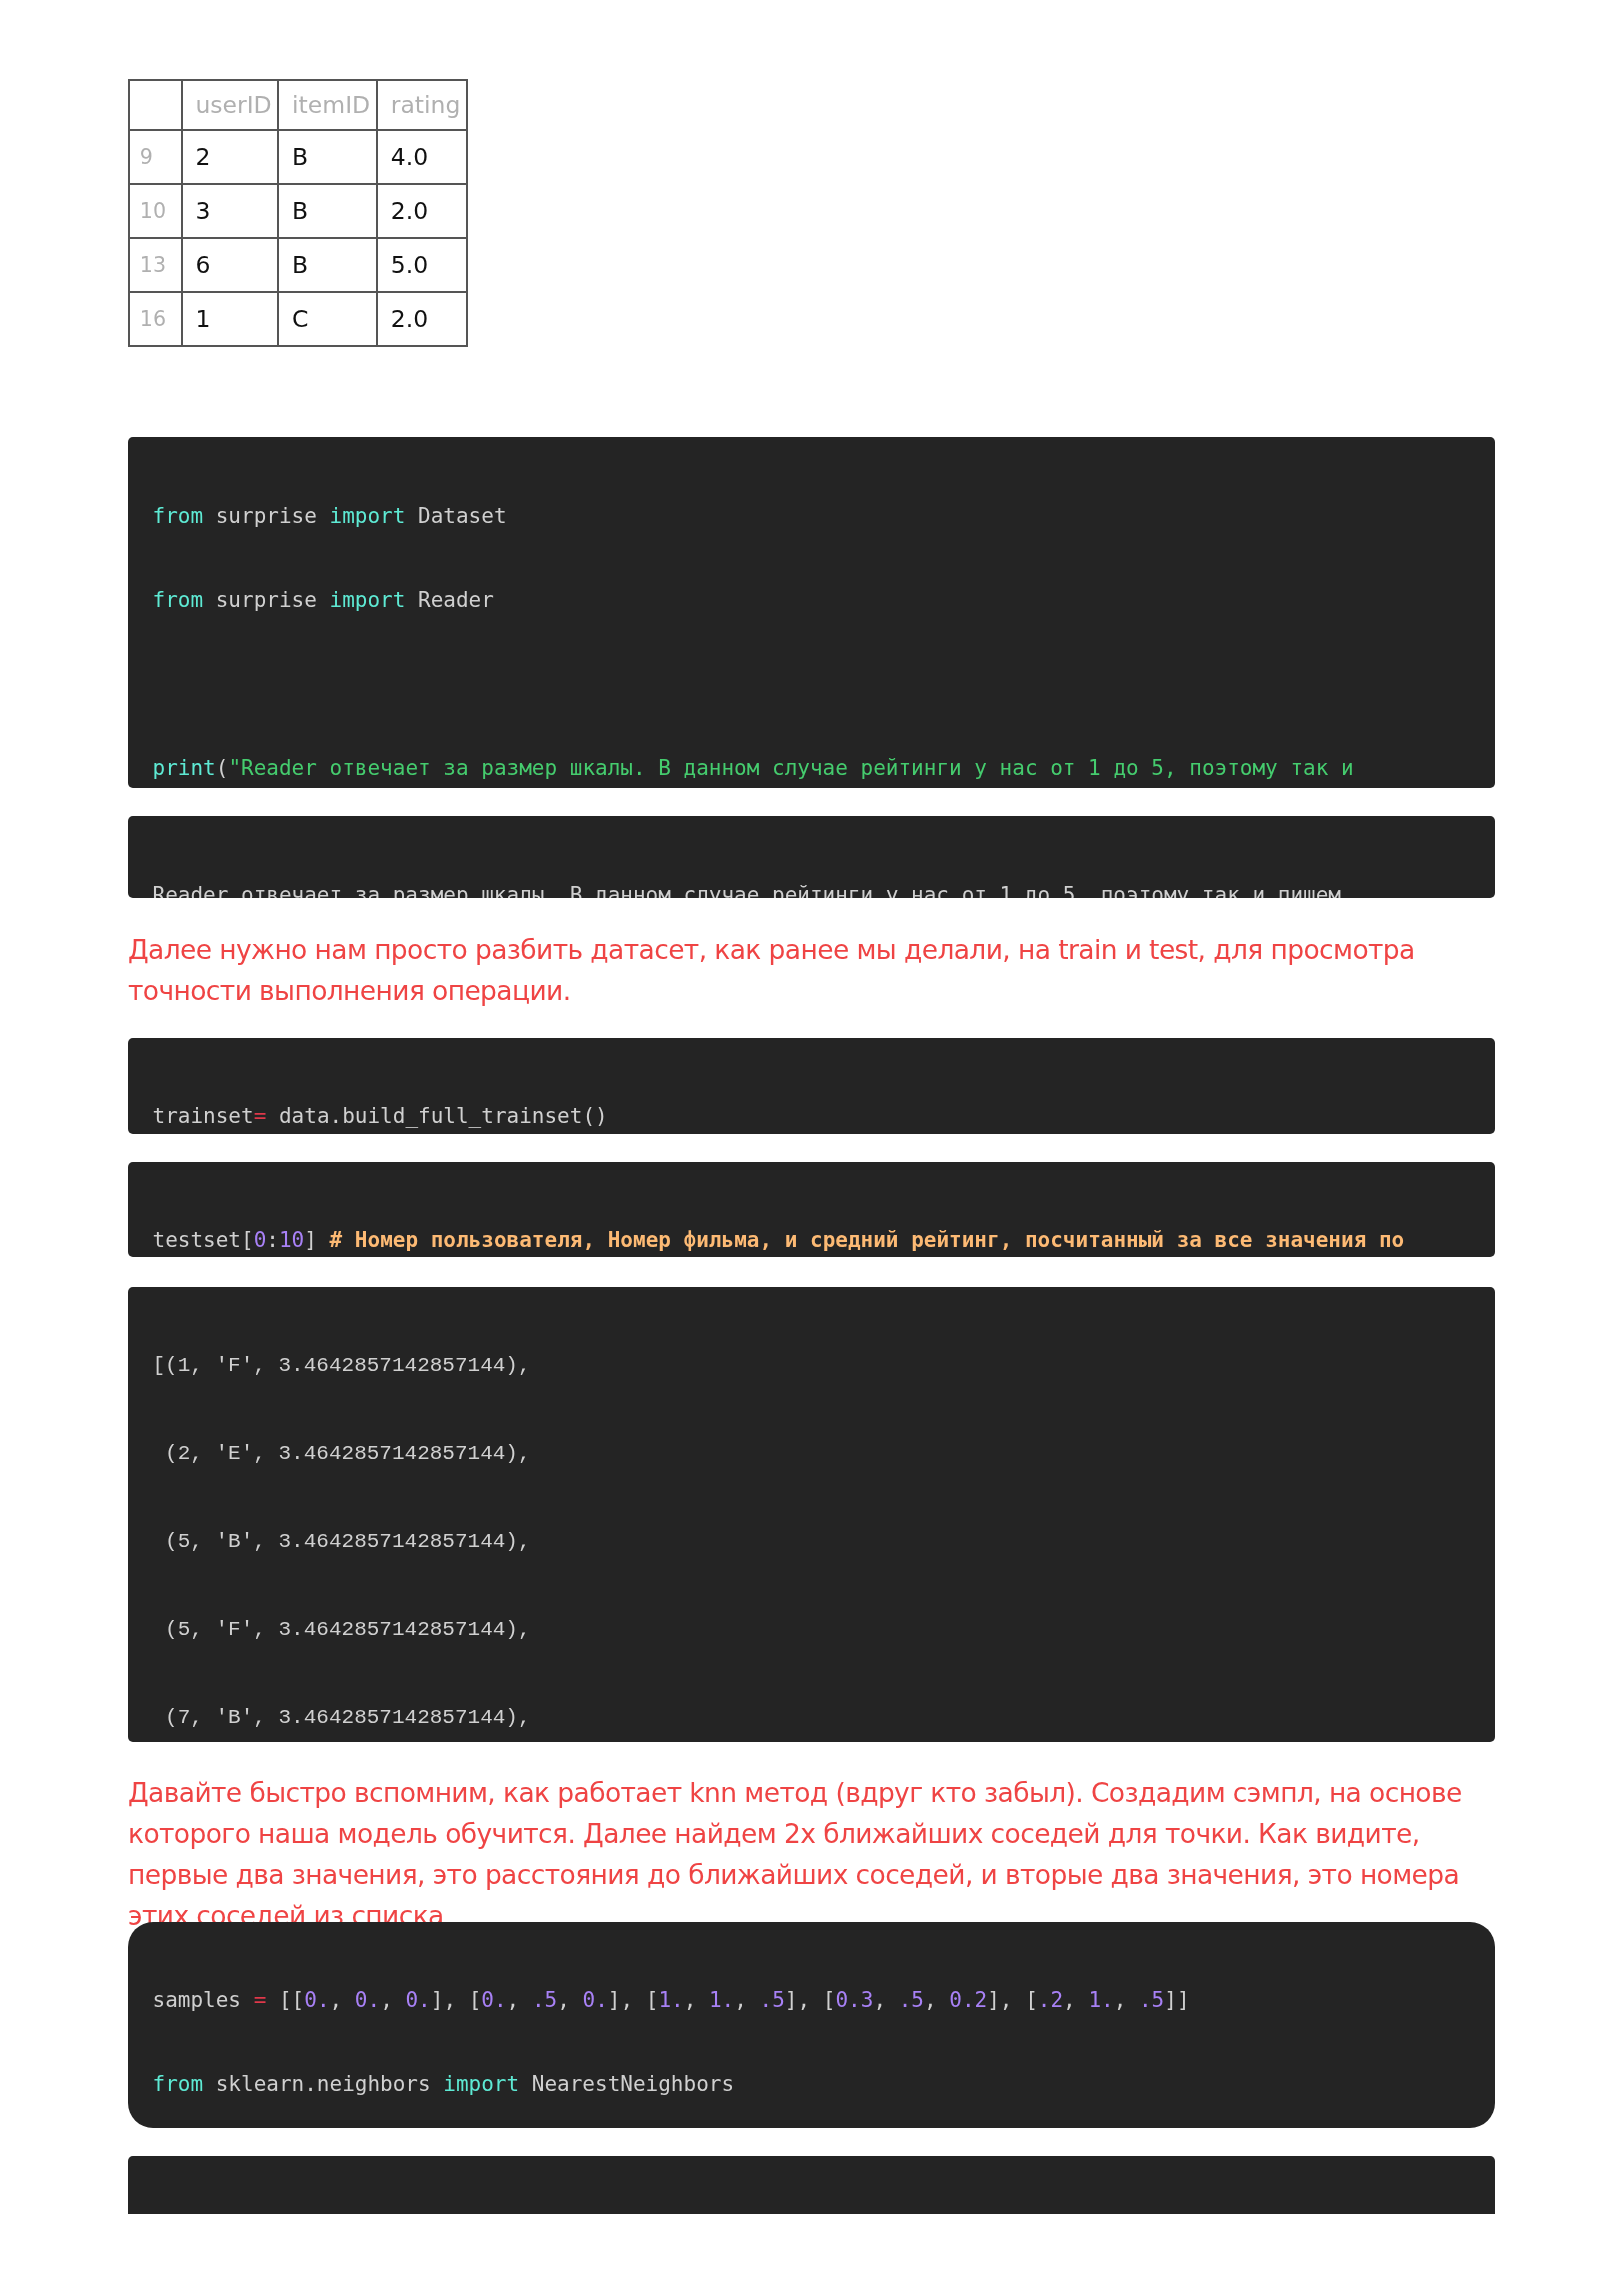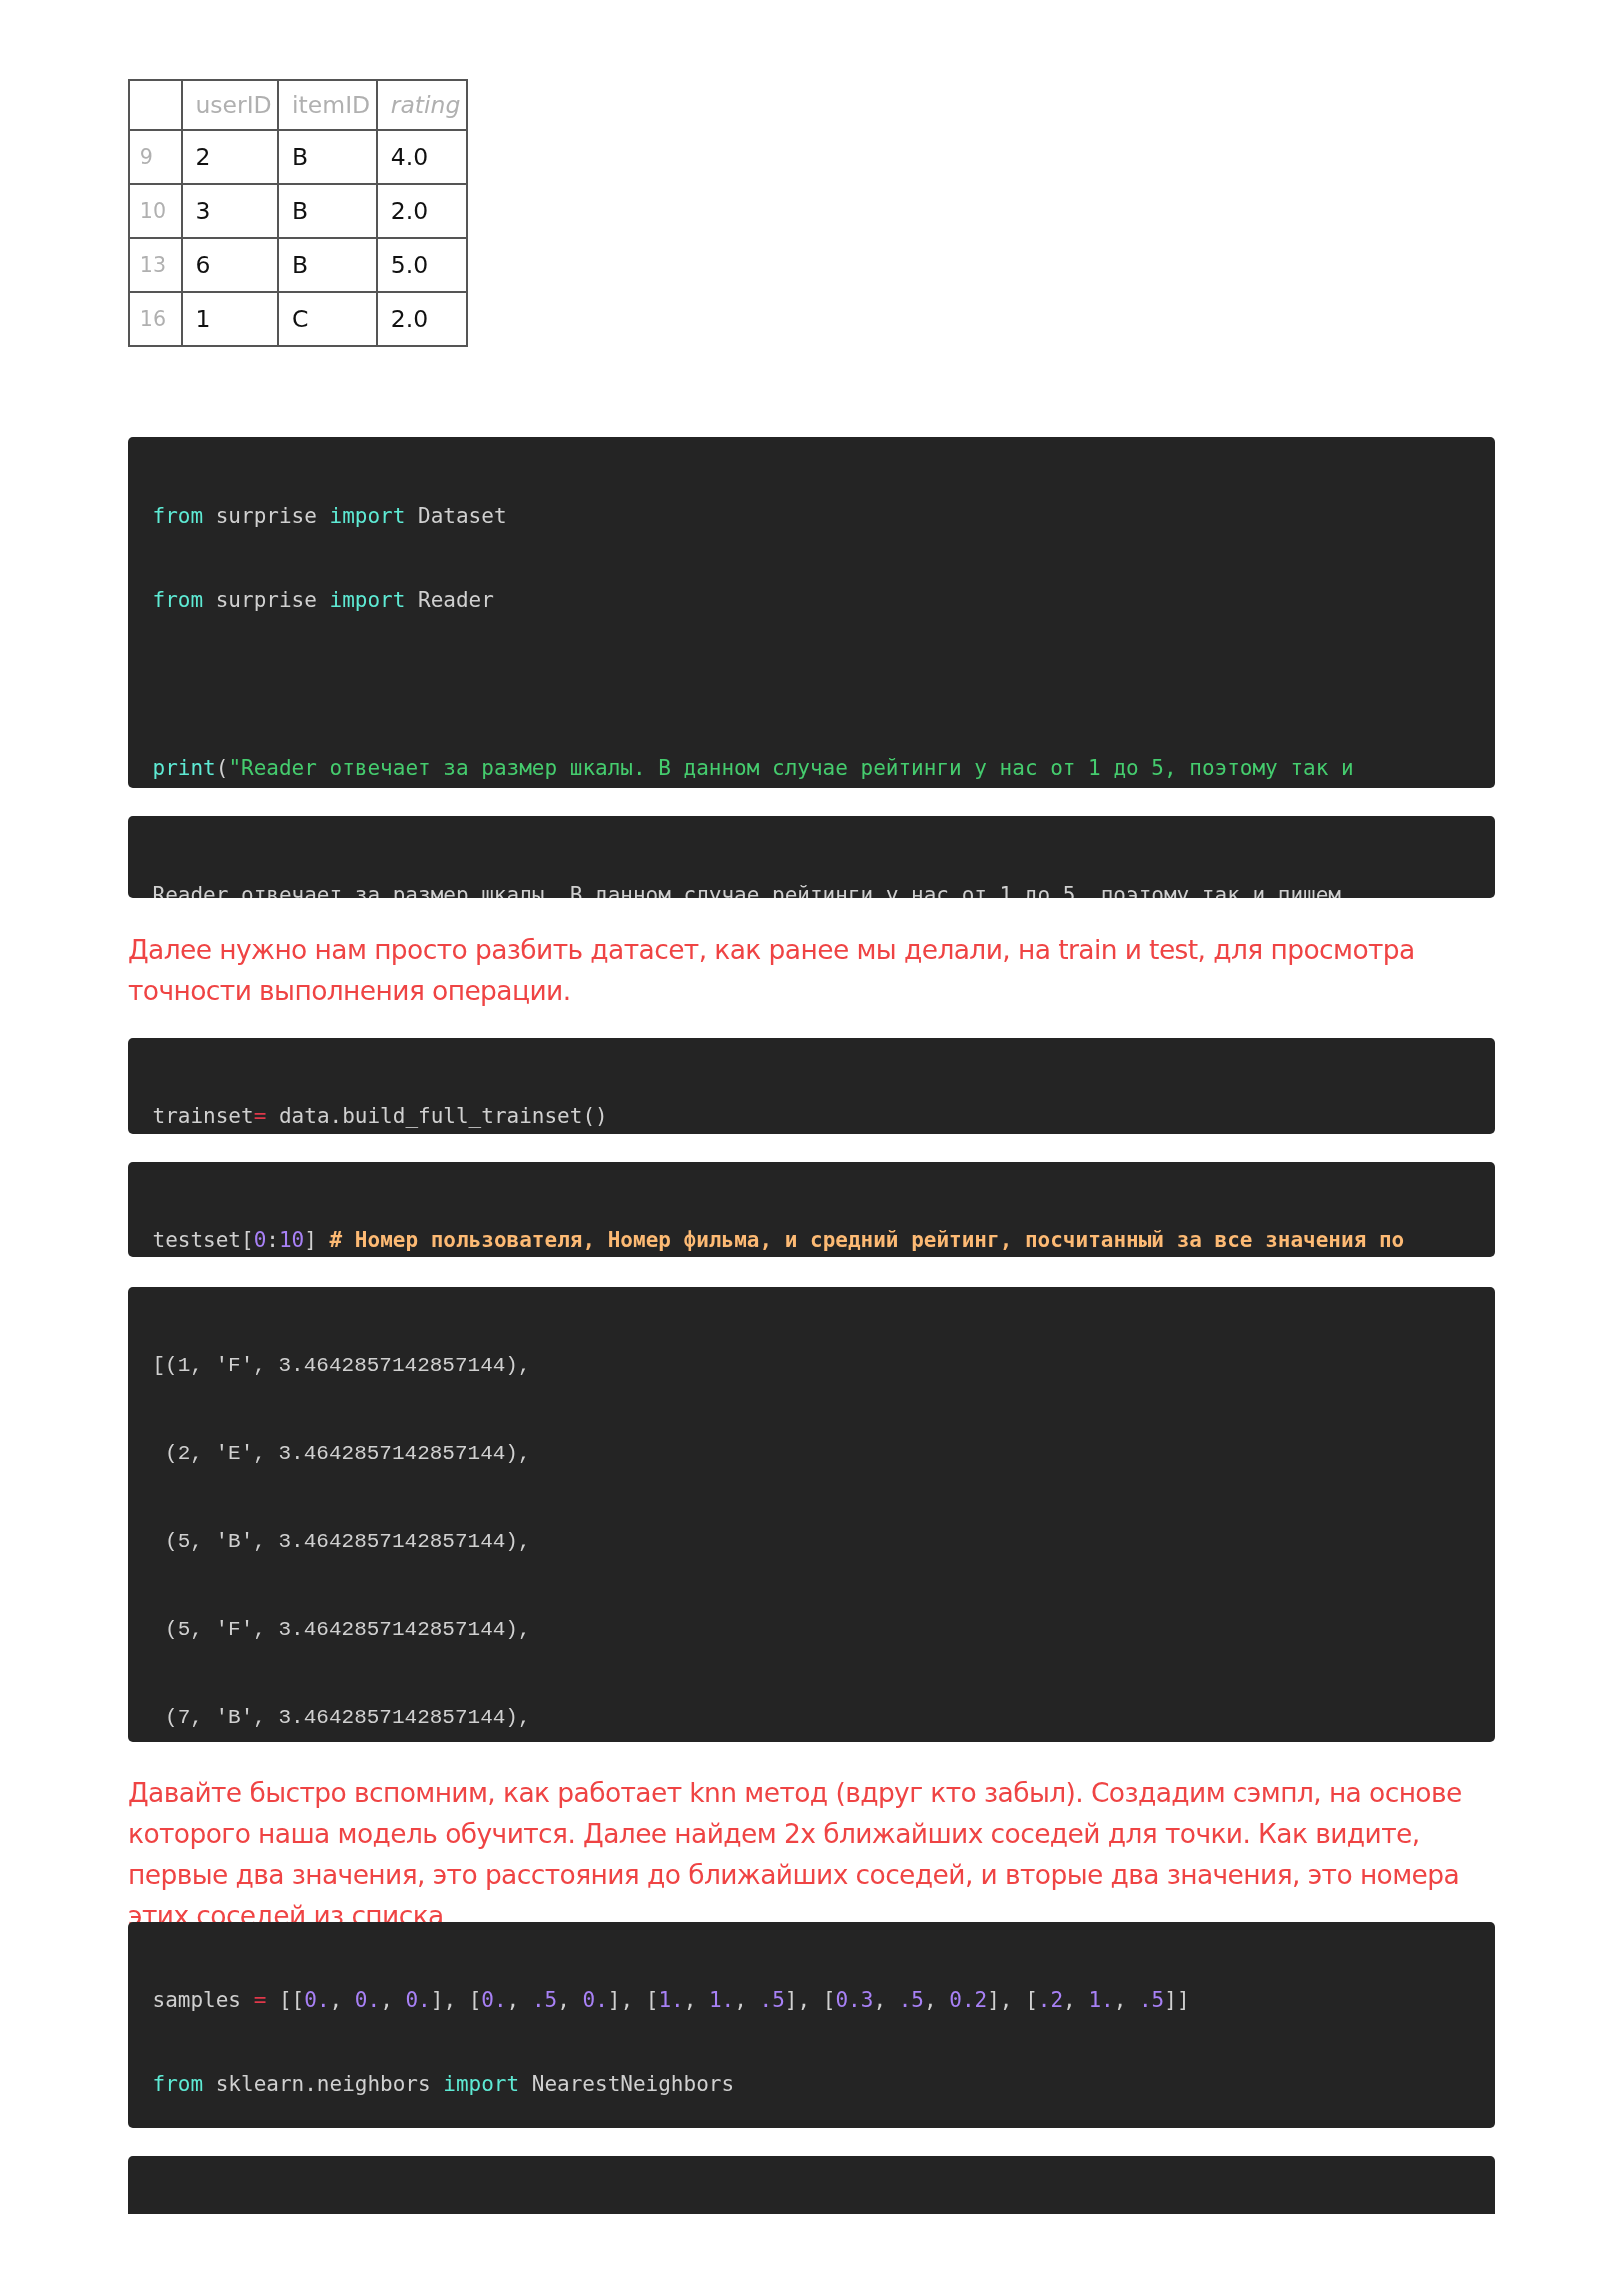--- a/index.html
+++ b/index.html
@@ -4,21 +4,21 @@
   <style>
     html, body { margin: 0; padding: 0; background: #ffffff; }
     body { width: 1623px; height: 2293px; position: relative; overflow: hidden; }
 
     
     table.df { position: absolute; left: 128px; top: 79px; border-collapse: collapse;
       font-family: "DejaVu Sans", sans-serif; font-size: 23.5px; color: #111; }
     table.df td, table.df th { border: 2px solid #555; height: 52px; padding: 0 0 0 12.7px; text-align: left; font-weight: normal; }
     table.df th { color: #b0b0b0; height: 48px; }
     table.df td.idx { color: #b0b0b0; font-size: 20.6px; padding-left: 9.8px; }
-    .c0 { width: 38px; } .c1 { width: 82px; border-radius: 11px; } .c2 { width: 84px; } .c3 { width: 75px; font-style: italic; }
+    .c0 { width: 38px; } .c1 { width: 82px; border-radius: 11px; } .c2 { width: 84px; } .c3 { width: 75px; }
 
     
     .block { position: absolute; left: 128px; width: 1367px; background: #242424; border-radius: 4.9px;
       box-sizing: border-box; padding: 0 24.5px; font-family: "DejaVu Sans Mono", monospace;
       font-size: 21px; color: #d0d0d0; white-space: pre; overflow: hidden; }
     .block .ln { display: block; height: 36px; line-height: 36px; }
     .block.out .ln { height: 42px; line-height: 42px; }
     .kw { color: #5eead4; }
     .str { color: #45cc6e; }
     .num { color: #a881f6; }
@@ -105,21 +105,21 @@
   <span class="ln"> (7, 'B', 3.4642857142857144),</span>
   
   
   
   
   
 </div>
 
 <div class="para" style="top:1772px;">Давайте быстро вспомним, как работает knn метод (вдруг кто забыл). Создадим сэмпл, на основе которого наша модель обучится. Далее найдем 2х ближайших соседей для точки. Как видите, первые два значения, это расстояния до ближайших соседей, и вторые два значения, это номера этих соседей из списка</div>
 
-<div class="block" style="top:1922px; height:206px; padding-top:11.8px;">
+<div class="block" style="top:1922px; height:206px; padding-top:11.8px;border-radius:25px;">
   <span class="ln"><span>samples </span><span class="op">=</span><span> [[</span><span class="num">0.</span><span>, </span><span class="num">0.</span><span>, </span><span class="num">0.</span><span>], [</span><span class="num">0.</span><span>, </span><span class="num">.5</span><span>, </span><span class="num">0.</span><span>], [</span><span class="num">1.</span><span>, </span><span class="num">1.</span><span>, </span><span class="num">.5</span><span>], [</span><span class="num">0.3</span><span>, </span><span class="num">.5</span><span>, </span><span class="num">0.2</span><span>], [</span><span class="num">.2</span><span>, </span><span class="num">1.</span><span>, </span><span class="num">.5</span><span>]]</span></span>
   <span class="ln"><span class="kw">from</span><span> sklearn.neighbors </span><span class="kw">import</span><span> NearestNeighbors</span></span>
   
   
   
 </div>
 
 <div class="block out" style="top:2156px; height:58px; padding-top:9.8px; border-radius:4.9px 4.9px 0 0;">
   
 </div>

